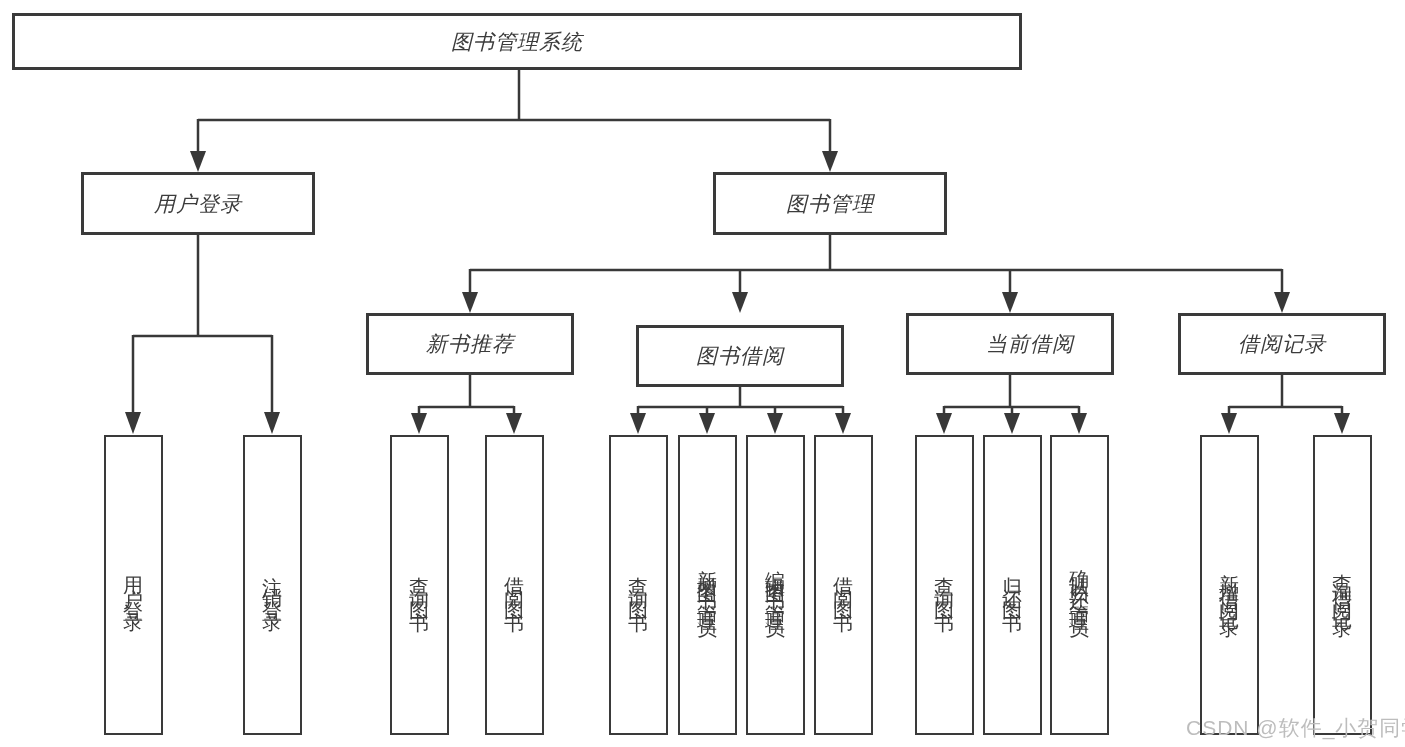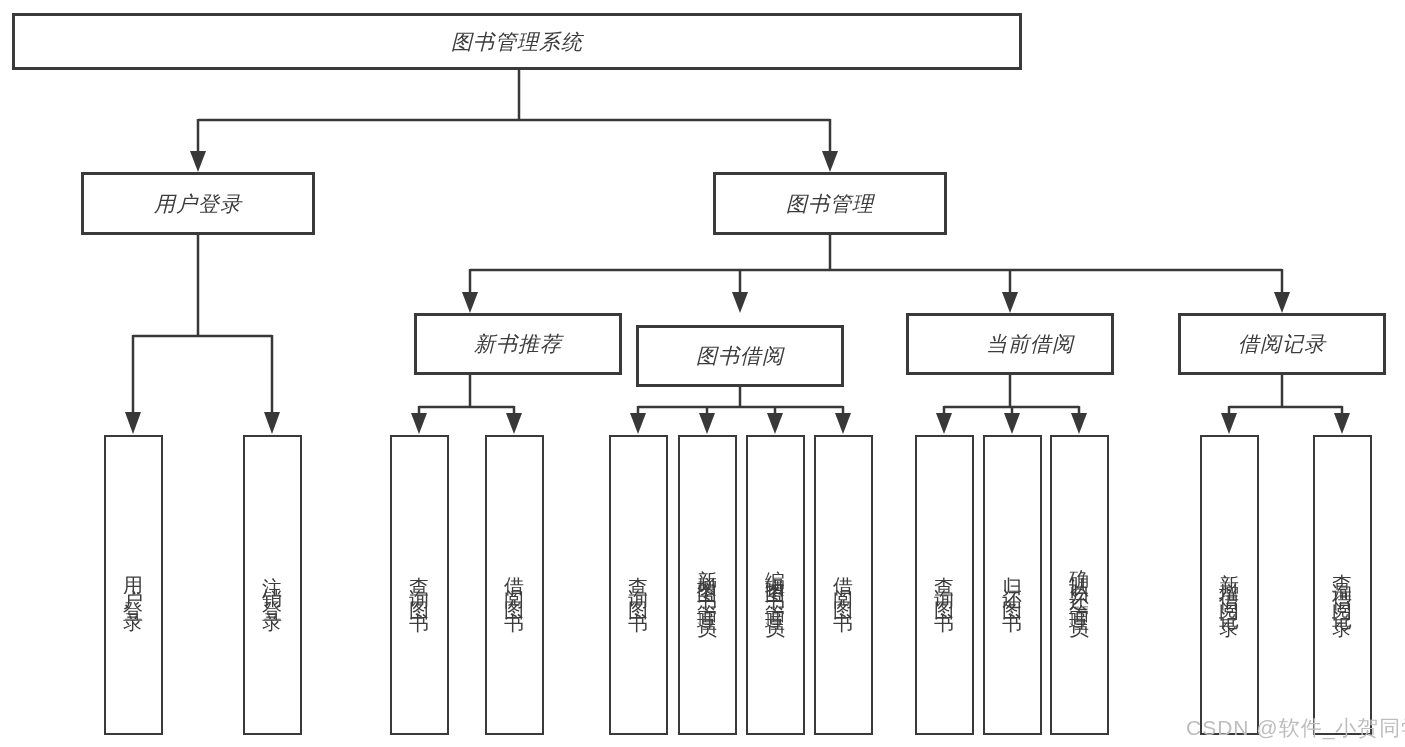--- a/index.html
+++ b/index.html
@@ -107,21 +107,21 @@
     <span>图书管理系统</span>
   </div>
 
   <div class="box hbox" style="left:81px; top:172px; width:234px; height:63px;">
     <span>用户登录</span>
   </div>
   <div class="box hbox" style="left:713px; top:172px; width:234px; height:63px;">
     <span>图书管理</span>
   </div>
 
-  <div class="box hbox" style="left:366px; top:313px; width:208px; height:62px;margin-left:48px;">
+  <div class="box hbox" style="left:366px; top:313px; width:208px; height:62px;">
     <span>新书推荐</span>
   </div>
   <div class="box hbox" style="left:636px; top:313px; width:208px; height:62px;margin-top:12px;">
     <span>图书借阅</span>
   </div>
   <div class="box hbox" style="left:906px; top:313px; width:208px; height:62px;padding-left:40px;">
     <span>当前借阅</span>
   </div>
   <div class="box hbox" style="left:1178px; top:313px; width:208px; height:62px;">
     <span>借阅记录</span>

